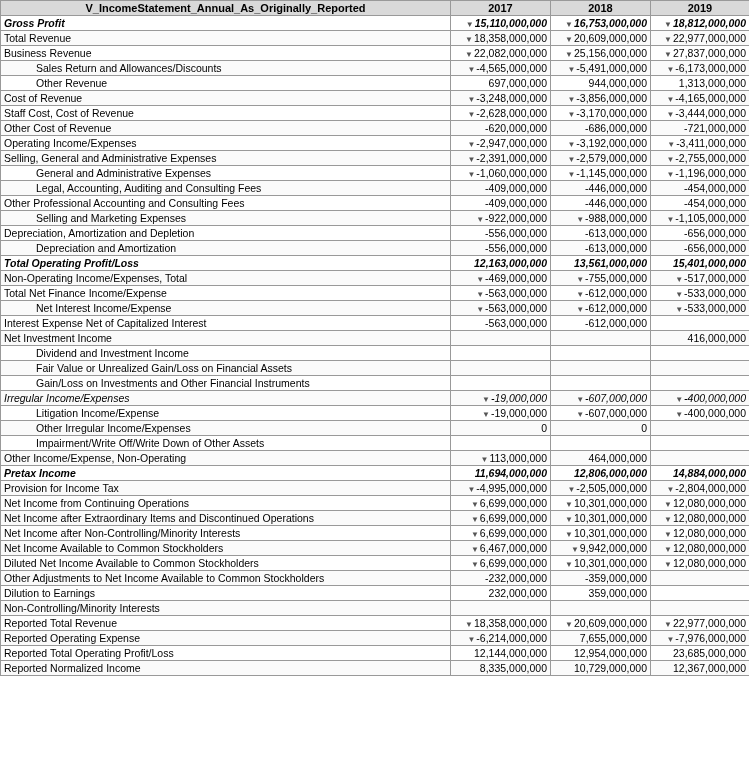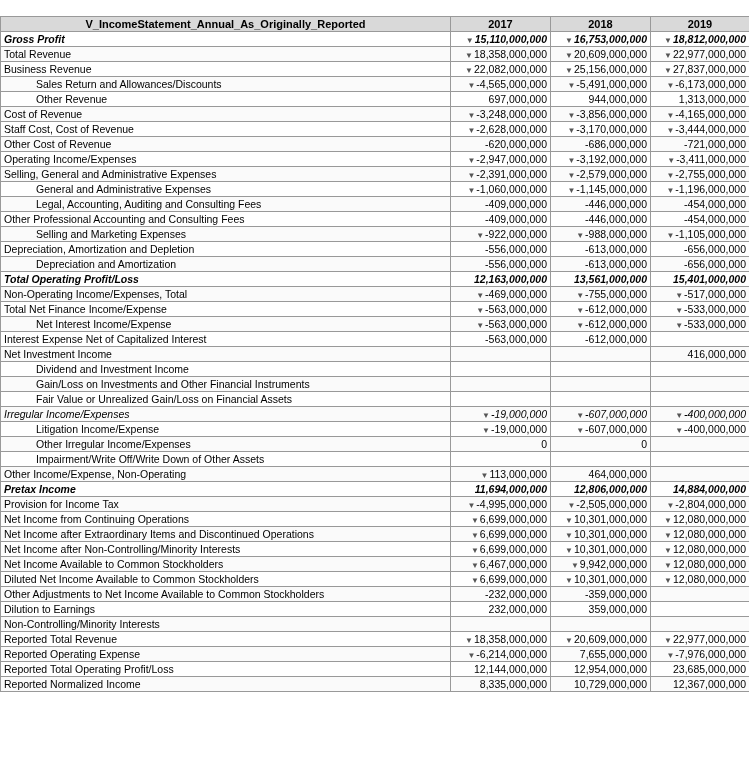--- a/index.html
+++ b/index.html
@@ -1,18 +1,18 @@
 <!DOCTYPE html>
 <html><head>
   <meta charset="utf-8">
   <style>
     * { box-sizing: border-box; margin: 0; padding: 0; }
     body { font-family: Arial, sans-serif; font-size: 11px; background: #fff; }
     .table-container { width: 749px; overflow-x: auto; }
-    table { border-collapse: collapse; width: 100%; table-layout: fixed; margin-top: 16px; }
+    table { border-collapse: collapse; width: 100%; table-layout: fixed; }
     col.col-a { width: 450px; }
     col.col-b { width: 100px; }
     col.col-c { width: 100px; }
     col.col-d { width: 99px; }
     th, td { border: 1px solid #999; padding: 1px 3px; white-space: nowrap; overflow: hidden; text-overflow: ellipsis; }
     th { background: #d9d9d9; font-weight: bold; text-align: center; }
     td { font-size: 10.5px; }
     .row-indent1 { }
     .row-indent2 { padding-left: 35px; }
     .row-indent3 { }
@@ -174,27 +174,27 @@
           <td class="num"></td>
           <td class="num">416,000,000</td>
         </tr>
         <tr>
           <td class="row-indent2">Dividend and Investment Income</td>
           <td class="num"></td>
           <td class="num"></td>
           <td class="num"></td>
         </tr>
         <tr>
+          <td class="row-indent2">Fair Value or Unrealized Gain/Loss on Financial Assets</td>
+          <td class="num"></td>
+          <td class="num"></td>
+          <td class="num"></td>
+        </tr>
+        <tr>
           <td class="row-indent2">Gain/Loss on Investments and Other Financial Instruments</td>
-          <td class="num"></td>
-          <td class="num"></td>
-          <td class="num"></td>
-        </tr>
-        <tr>
-          <td class="row-indent2">Fair Value or Unrealized Gain/Loss on Financial Assets</td>
           <td class="num"></td>
           <td class="num"></td>
           <td class="num"></td>
         </tr>
         <tr class="italic-row">
           <td class="row-indent1">Irregular Income/Expenses</td>
           <td class="num"><span class="arrow-down"></span>-19,000,000</td>
           <td class="num"><span class="arrow-down"></span>-607,000,000</td>
           <td class="num"><span class="arrow-down"></span>-400,000,000</td>
         </tr>

